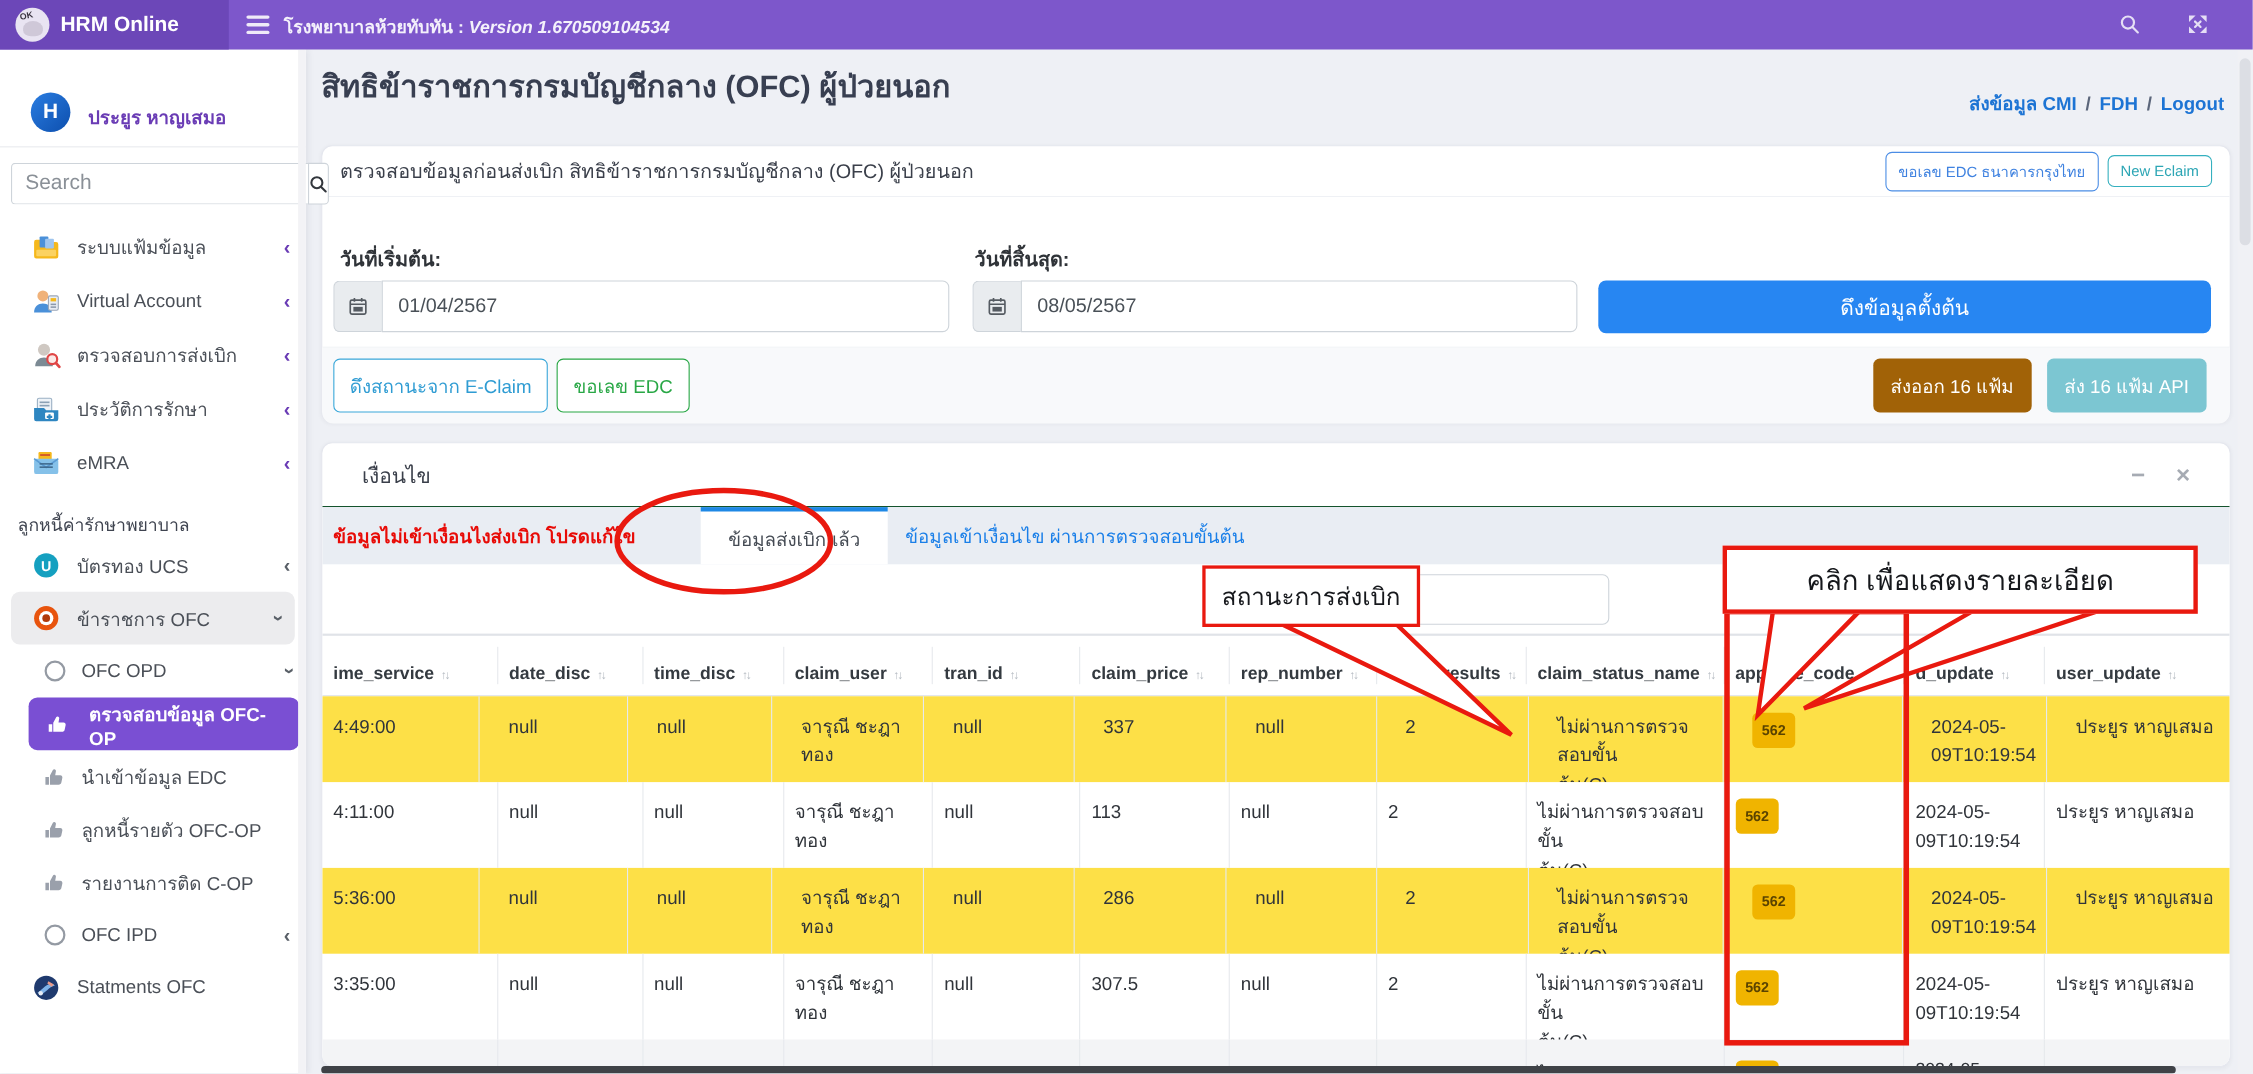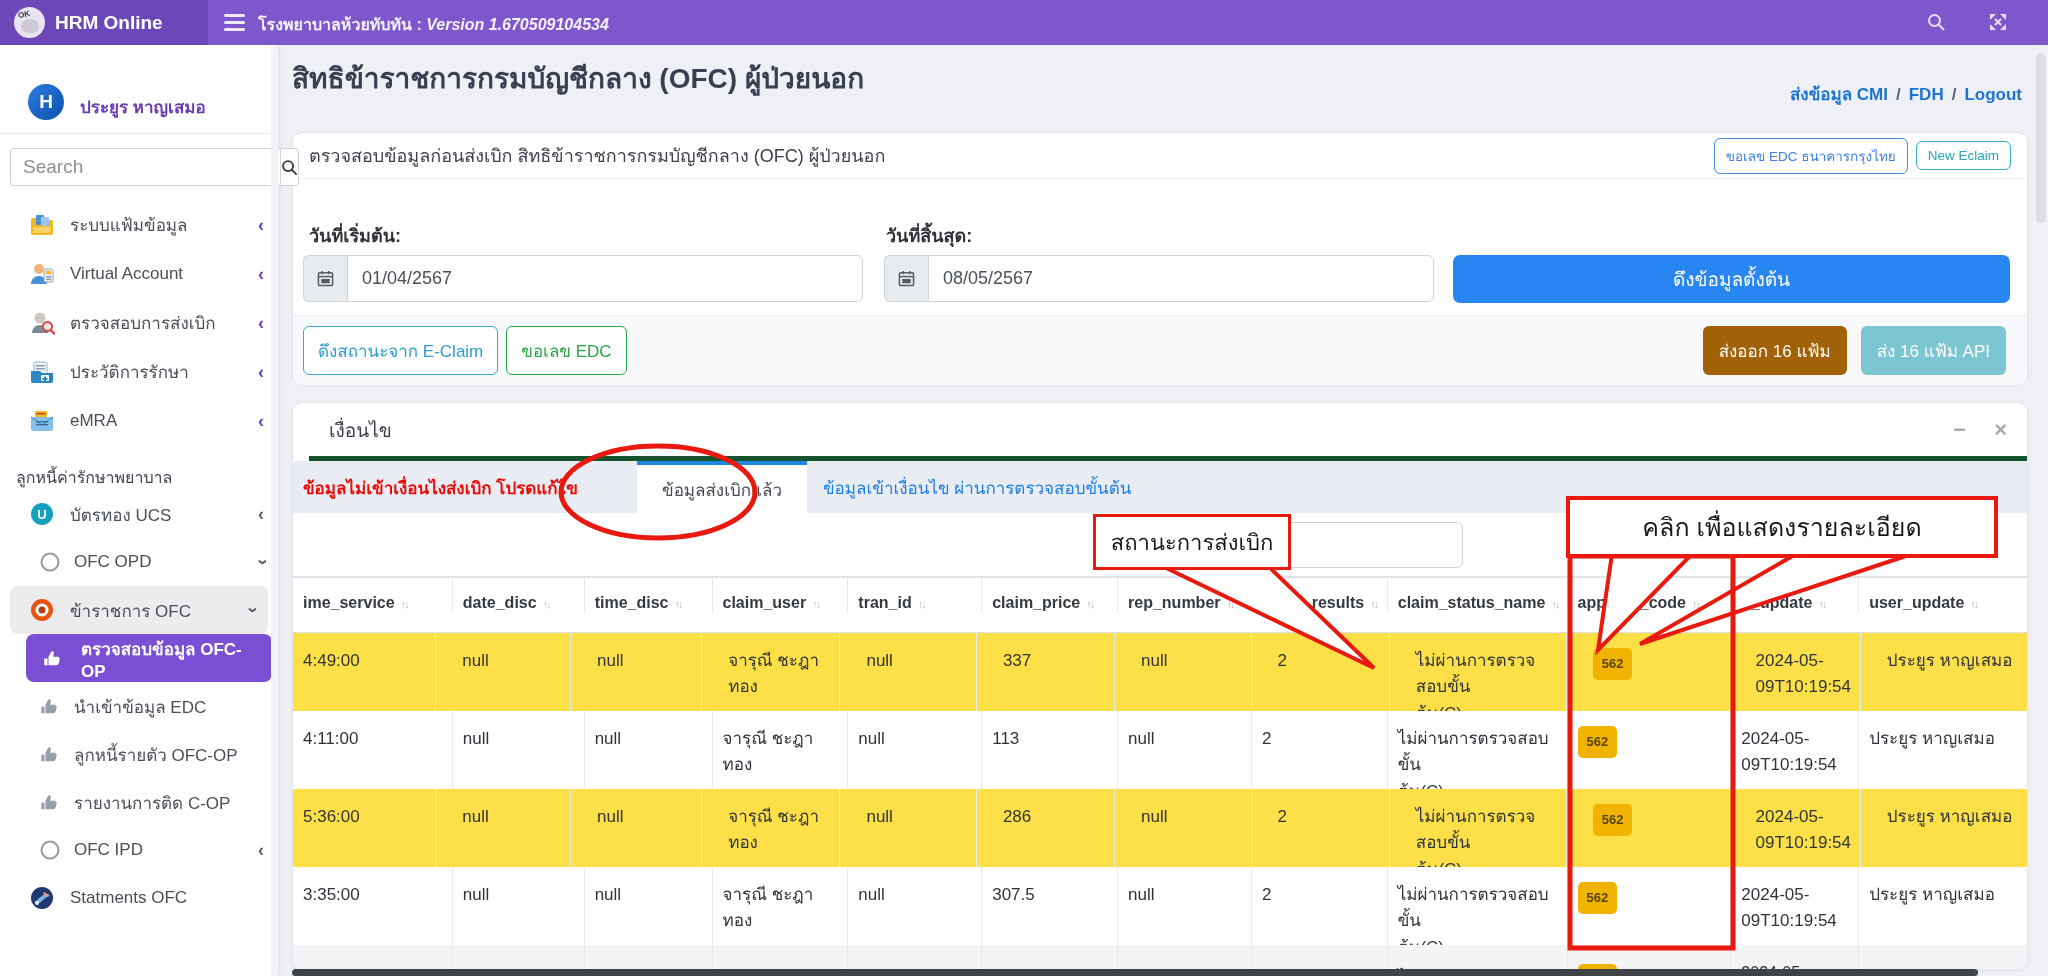--- a/index.html
+++ b/index.html
@@ -67,34 +67,34 @@
   .btn-primary { position:absolute; left:1160px; top:122px; width:557px; height:48px; background:#2786f2; color:#fff; font-size:19px; border:none; border-radius:7px; }
   .card1-foot { position:absolute; left:0; top:182px; width:100%; height:70px; background:#f8f9fb; border-top:1px solid #eceef2; border-radius:0 0 10px 10px; display:flex; align-items:center; padding:0 21px 0 10px; }
   .btn-outline-cyan { border:1px solid #3aa7d9; color:#2f9cd3; background:#fff; font-size:17px; padding:10px 14px; margin-right:8px; }
   .btn-outline-green { border:1px solid #28a745; color:#28a745; background:#fff; font-size:17px; padding:10px 14px; }
   .btn-green { background:#a16207; color:#fff; font-size:17px; padding:11px 16px; border:none; margin-right:14px; }
   .btn-teal { background:#7cc6d2; color:#fff; font-size:17px; padding:11px 16px; border:none; }
   .foot-spacer { flex:1; }
 
   
   .card2 { left:292px; top:402px; width:1736px; height:568px; overflow:hidden; }
-  .card2-head { height:58px; display:flex; align-items:center; padding:0 20px; font-size:19px; color:#3a3f4a; border-bottom:5px solid #14532d;margin-left:16px; }
+  .card2-head { height:58px; display:flex; align-items:center; padding:0 36px; font-size:19px; color:#3a3f4a; border-bottom:1px solid #14532d; }
   .card2-head .spacer { flex:1; }
   .panel-ico { color:#a6abb3; font-size:22px; font-weight:bold; margin-left:28px; cursor:pointer; line-height:1; }
   .tabbar { position:absolute; left:0; top:58px; width:100%; height:52px; background:#e9edf3; }
   .tab { position:absolute; top:0; height:52px; display:flex; align-items:center; font-size:17px; cursor:pointer; }
   .tab1 { left:10px; color:#e80b07; font-weight:bold; }
   .tab2 { left:344px; width:170px; background:#fff; border-top:4px solid #1e88e5; justify-content:center; color:#454b54; }
   .tab3 { left:530px; color:#1a7fe8; }
   .dt-search { position:absolute; left:918px; top:119px; width:252px; height:46px; border:1px solid #ced4da; border-radius:6px; background:#fff; outline:none; font-size:17px; padding:0 12px; font-family:inherit; }
   .tbl { position:absolute; left:0; top:173px; width:100%; }
   .tr { display:flex; width:100%; }
   .th,.td { border-right:1px solid #e6e9ed; padding:15px 10px 0 10px; overflow:hidden; }
   .th:first-child,.td:first-child { border-left:none; }
-  .thead { height:57px; border-top:2px solid #e0e3e8; border-bottom:1px solid #dde1e6; align-items:flex-start; }
+  .thead { height:57px; border-top:2px solid #e0e3e8; border-bottom:1px solid #dde1e6; align-items:center; }
   .th { font-weight:bold; font-size:16px; color:#343a40; white-space:nowrap; padding-top:16px; }
   .sort { font-size:11px; color:#b4bac1; letter-spacing:-2px; margin-left:6px; font-weight:normal; }
   .row { height:78px; font-size:17px; color:#30343a; }
   .row .td { white-space:pre-line; line-height:1.55; }
   .odd { background:#fde047;gap:16px; }
   .partial { height:26px; background:#f3f4f6; overflow:hidden; }
   .partial .td { padding-top:19px; }
   .c0{width:160px;} .c1{width:132px;} .c2{width:128px;} .c3{width:136px;}
   .c4{width:134px;} .c5{width:136px;} .c6{width:134px;} .c7{width:136px;}
   .c8{width:180px;} .c9{width:164px;} .c10{width:128px;} .c11{width:168px; border-right:none;}
@@ -238,38 +238,38 @@
       <div class="mi">
         <span class="ico">
           <svg width="28" height="28" viewBox="0 0 28 28">
               <circle cx="14" cy="14" r="11" fill="#15a0c0"></circle>
               <text x="14" y="19" text-anchor="middle" font-size="13" font-weight="bold" fill="#fff" font-family="Liberation Sans,sans-serif">U</text>
             </svg>
         </span>
         <span class="lbl">บัตรทอง UCS</span>
         <span class="chev dark">‹</span>
       </div>
-      <div class="mi sub">
-        <span class="ico">
-          <svg width="22" height="22" viewBox="0 0 22 22">
-              <circle cx="11" cy="11" r="8.5" fill="#fff" stroke="#949aa3" stroke-width="2"></circle>
-            </svg>
-        </span>
-        <span class="lbl">OFC OPD</span>
-        <span class="chev dark down">‹</span>
-      </div>
       <div class="mi gray">
         <span class="ico">
           <svg width="28" height="28" viewBox="0 0 28 28">
               <circle cx="14" cy="14" r="11" fill="#e8540e"></circle>
               <circle cx="14" cy="14" r="6.5" fill="#fff"></circle>
               <circle cx="14" cy="14" r="3.5" fill="#b23a0a"></circle>
             </svg>
         </span>
         <span class="lbl">ข้าราชการ OFC</span>
+        <span class="chev dark down">‹</span>
+      </div>
+      <div class="mi sub">
+        <span class="ico">
+          <svg width="22" height="22" viewBox="0 0 22 22">
+              <circle cx="11" cy="11" r="8.5" fill="#fff" stroke="#949aa3" stroke-width="2"></circle>
+            </svg>
+        </span>
+        <span class="lbl">OFC OPD</span>
         <span class="chev dark down">‹</span>
       </div>
       <div class="mi active">
         <span class="ico">
           <svg width="22" height="22" viewBox="0 0 24 24">
               <path d="M2.5 12.5h3.5v7.5H2.5zM7 20h8.6c1.4 0 2.4-.9 2.7-2.2l1-4.6c.3-1.3-.7-2.6-2.1-2.6h-5l.7-3.9c.2-1-.5-2-1.6-2-.6 0-1.1.3-1.4.8L7 11z" fill="#ffffff"></path>
             </svg>
         </span>
         <span class="lbl">ตรวจสอบข้อมูล OFC-OP</span>
       </div>

